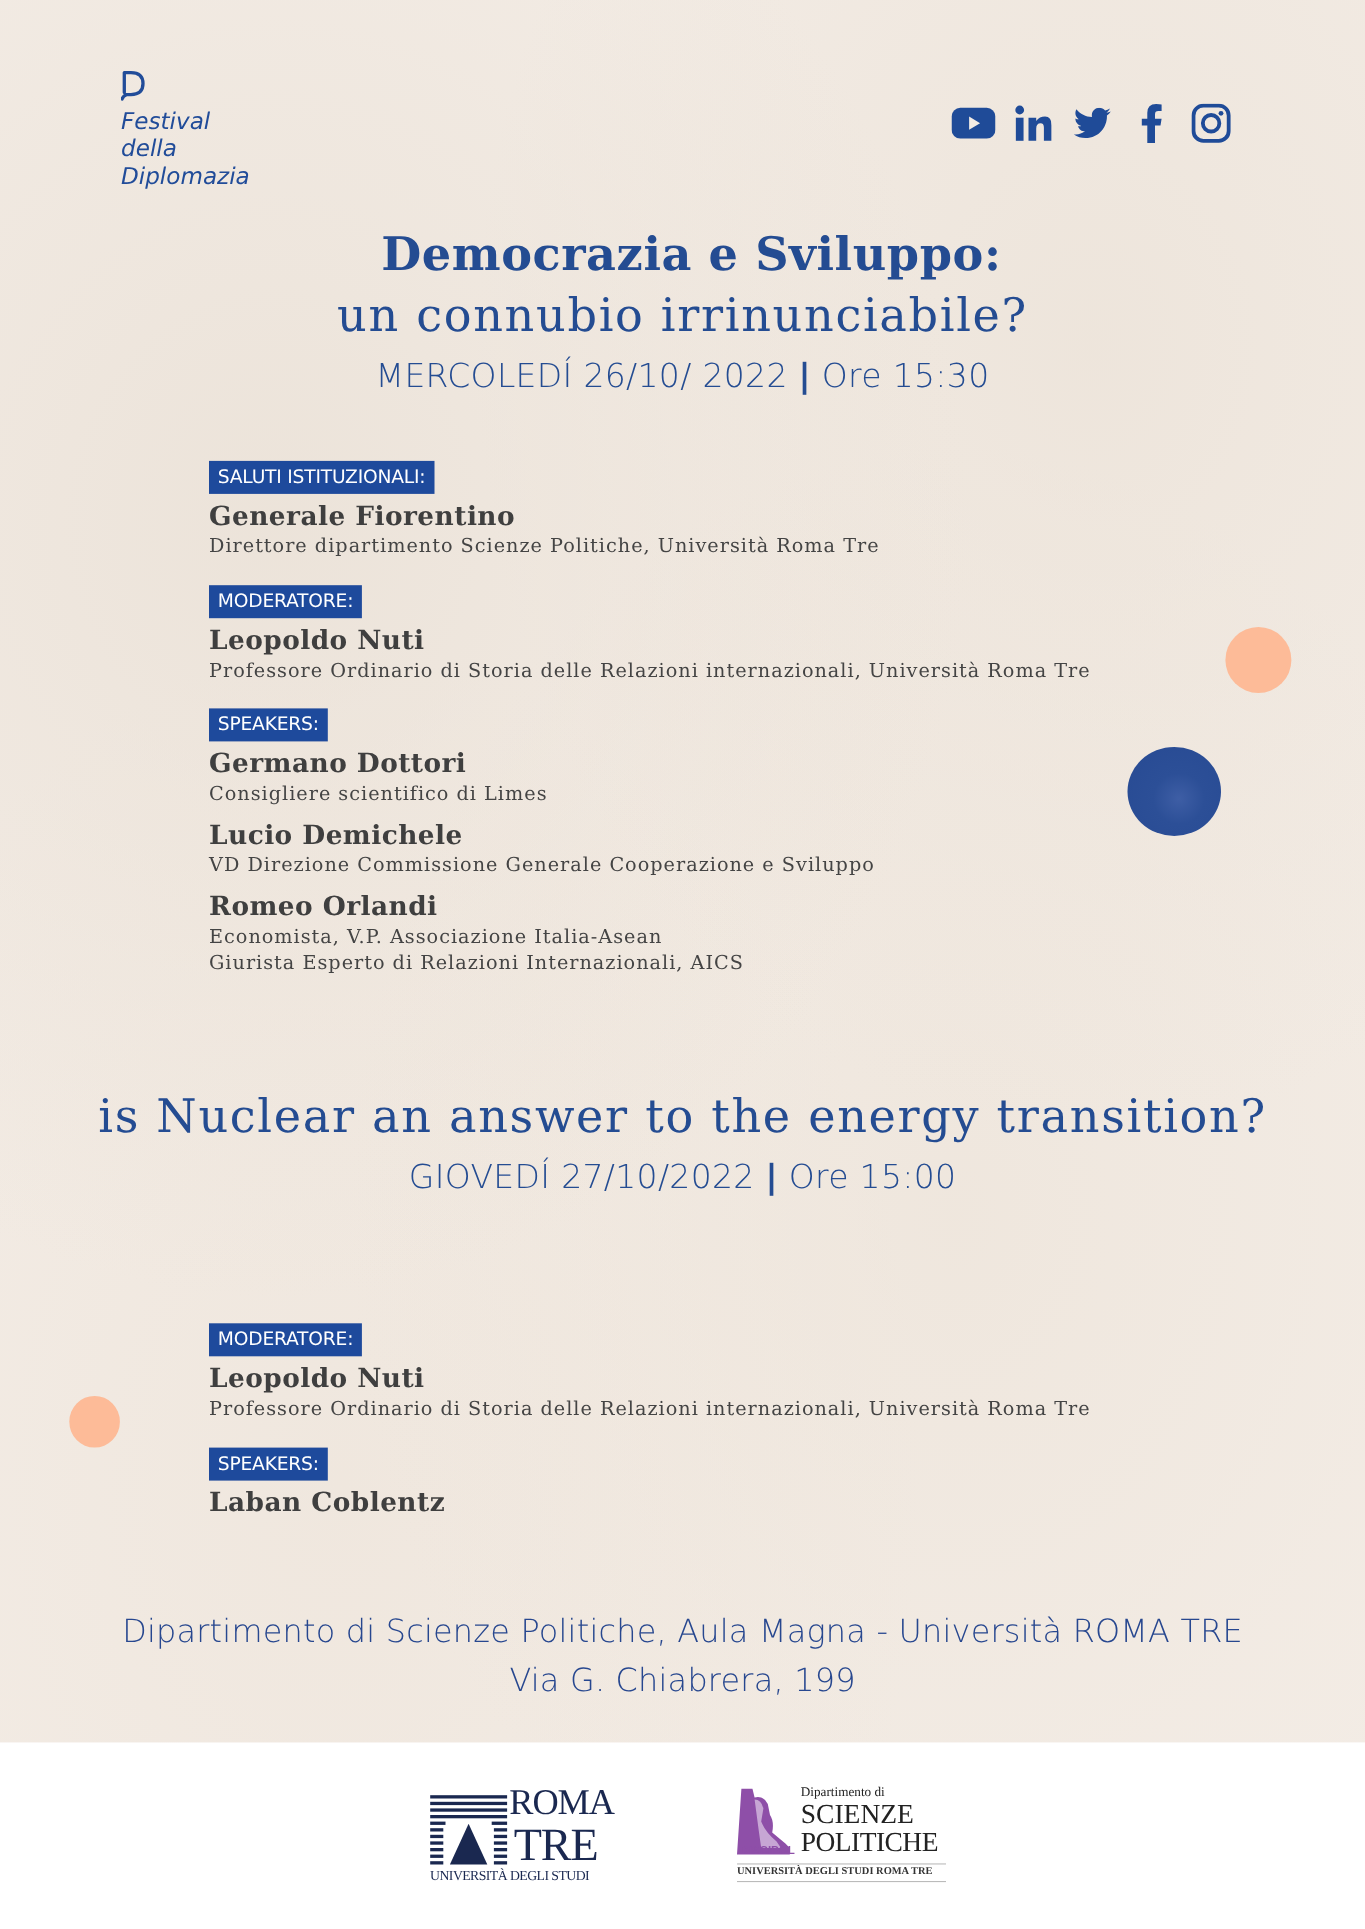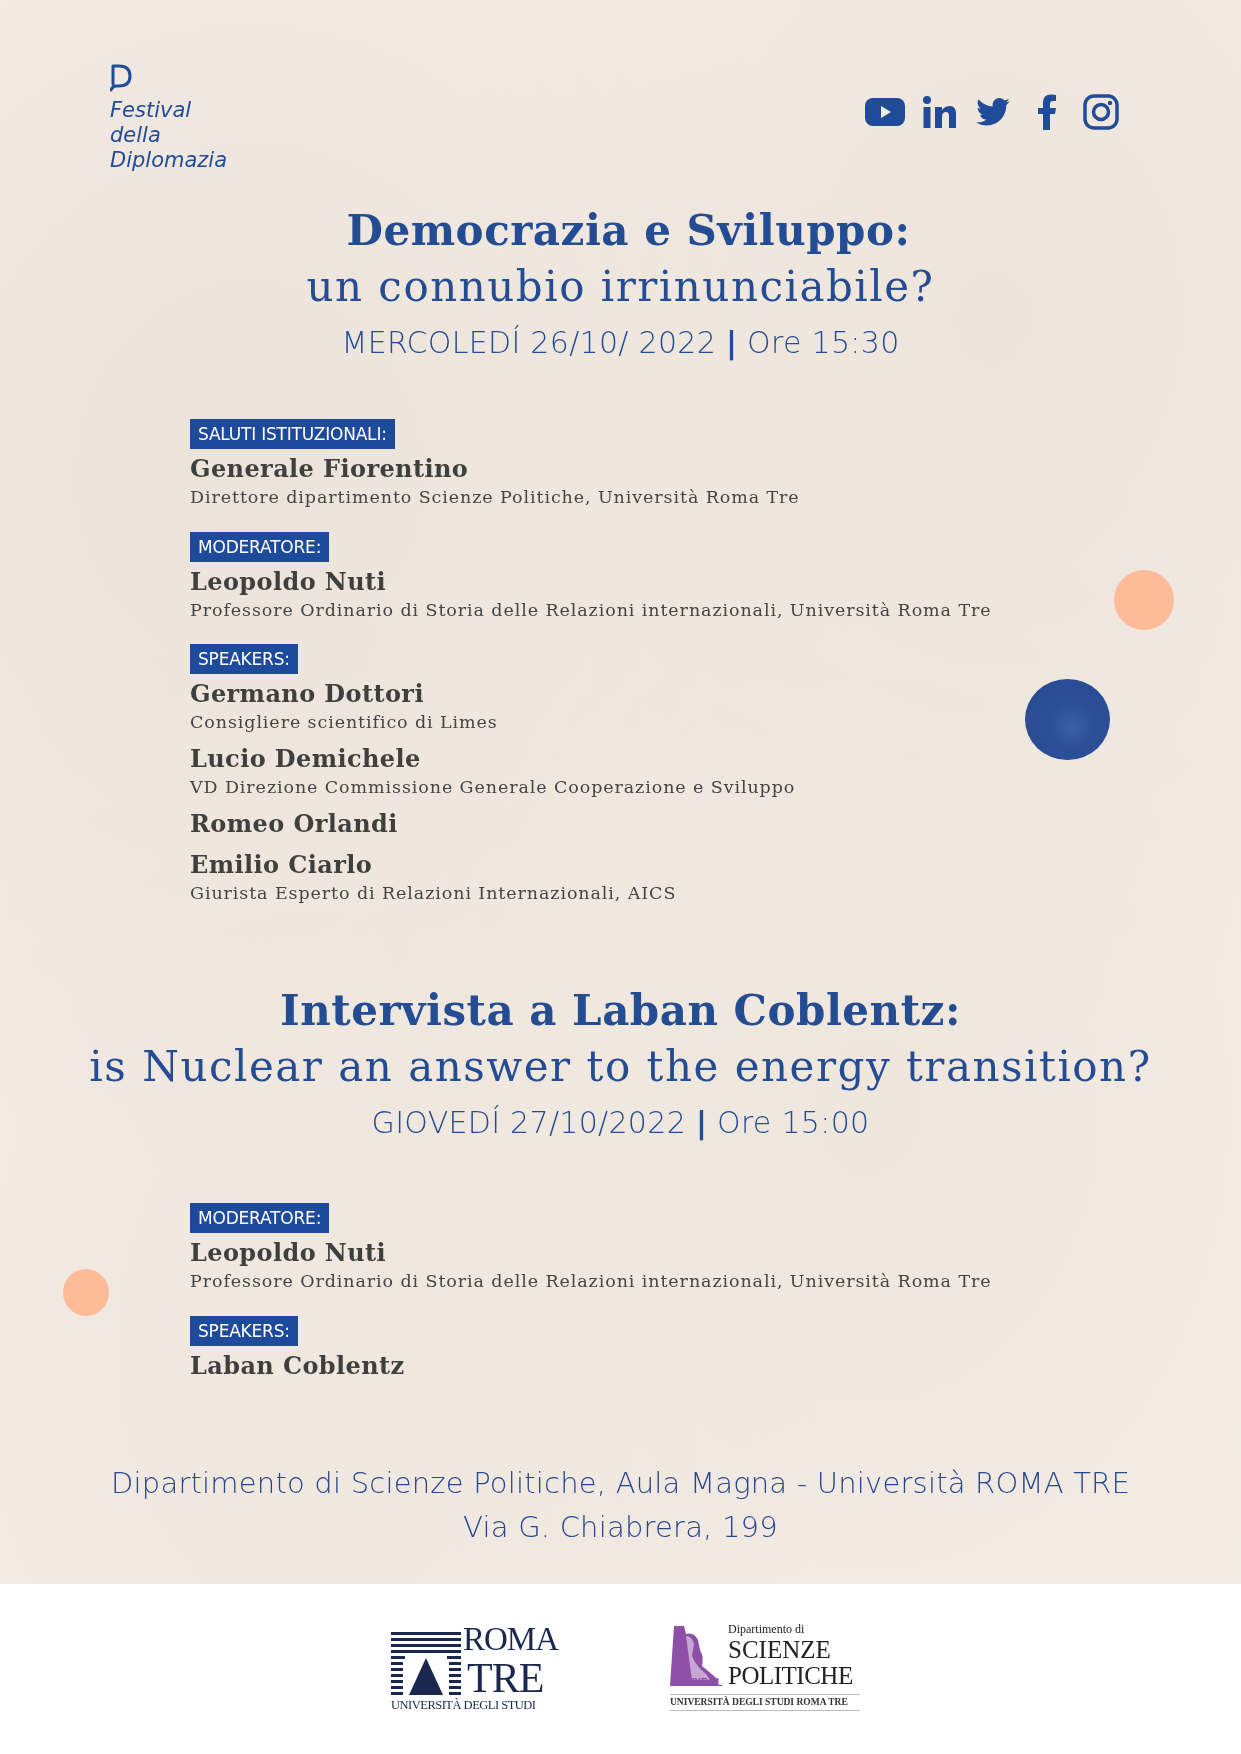--- a/index.html
+++ b/index.html
@@ -141,30 +141,29 @@
   <div class="person-role">Professore Ordinario di Storia delle Relazioni internazionali, Università Roma Tre</div>
 </div>
 
 <div class="abs" style="left:190px; top:644px;">
   <span class="label">SPEAKERS:</span>
   <div class="person-name" style="margin-top:4px;">Germano Dottori</div>
   <div class="person-role">Consigliere scientifico di Limes</div>
   <div class="person-name" style="margin-top:9px;">Lucio Demichele</div>
   <div class="person-role">VD Direzione Commissione Generale Cooperazione e Sviluppo</div>
   <div class="person-name" style="margin-top:9px;">Romeo Orlandi</div>
-  <div class="person-name" style="margin-top:9px;">Emilio Ciarlo</div>
+  <div class="person-role">Economista, V.P. Associazione Italia-Asean</div>
   <div class="person-role">Giurista Esperto di Relazioni Internazionali, AICS</div>
 </div>
 
 <div class="dot" style="left:1114px; top:570px; width:60px; height:60px; background:#fdbb98;"></div>
 <div class="dot" style="left:1025px; top:679px; width:85px; height:81px; background:radial-gradient(circle at 55% 58%, #3e5ea5 0%, #2c4f97 35%, #274a93 100%);"></div>
 <div class="dot" style="left:63px; top:1269px; width:46px; height:47px; background:#fdbb98;"></div>
 
 <div class="abs center-block" style="top:985px;">
-  <div class="h-title" style="line-height:52px;">Intervista a Laban Coblentz:</div>
   <div class="h-sub" style="line-height:60px;">is Nuclear an answer to the energy transition?</div>
   <div class="h-date" style="line-height:56px; margin-top:-2px;">
     <span>GIOVEDÍ 27/10/2022</span>
     <span class="bar">|</span>
     <span>Ore 15:00</span>
   </div>
 </div>
 
 <div class="abs" style="left:190px; top:1203px;">
   <span class="label">MODERATORE:</span>

